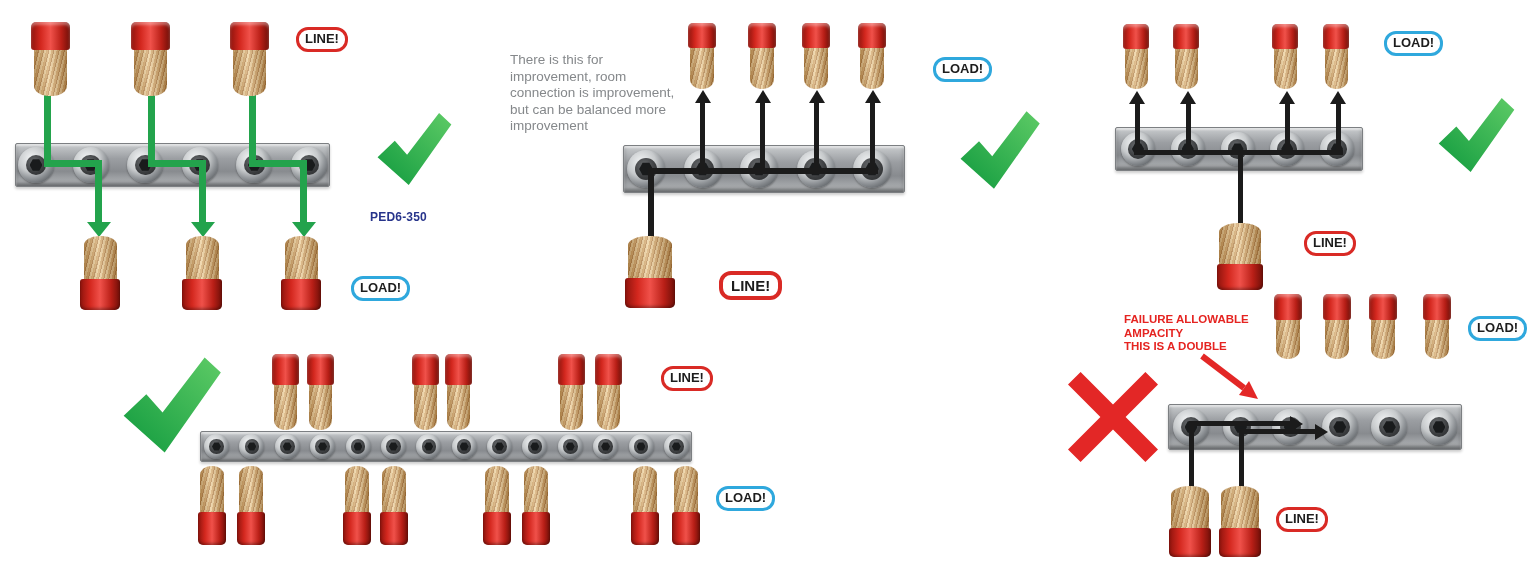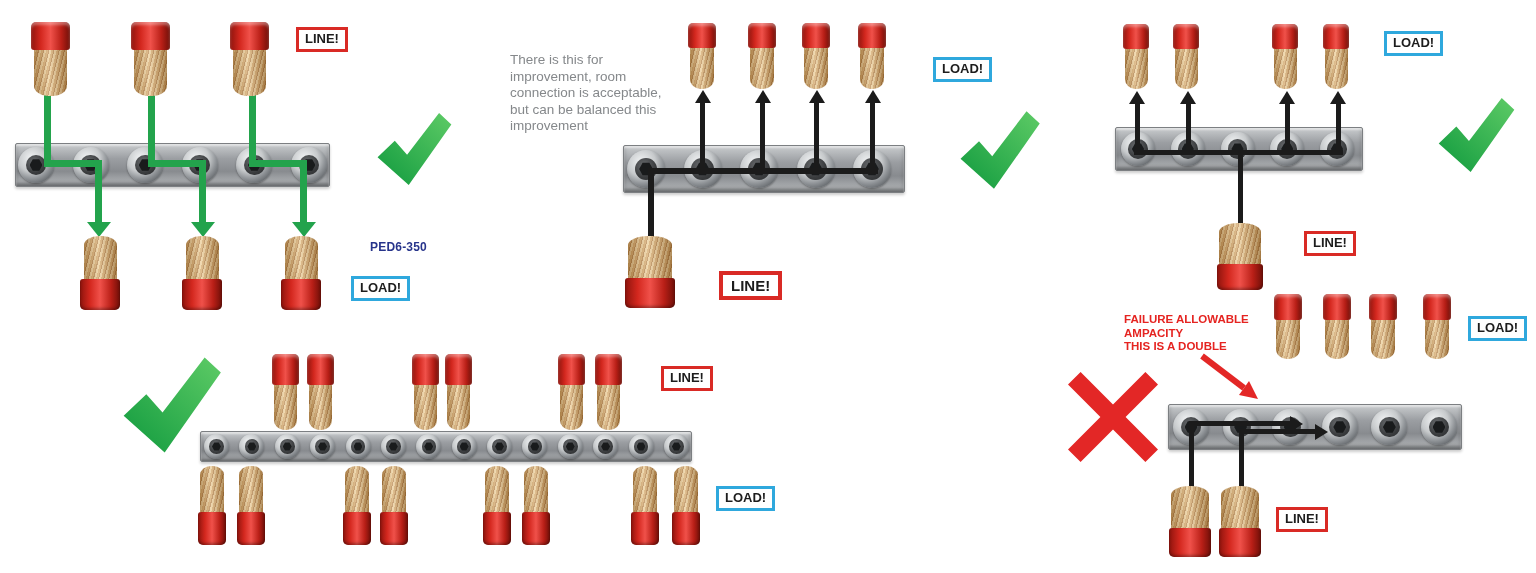--- a/index.html
+++ b/index.html
@@ -34,21 +34,21 @@
   .seg{position:absolute}
   .seg.g{background:#23a34c}
   .seg.k{background:#1b1b1b}
   .ah-down{position:absolute;width:0;height:0;border-left:12px solid transparent;
            border-right:12px solid transparent;border-top:15px solid #23a34c}
   .ah-up{position:absolute;width:0;height:0;border-left:8px solid transparent;
          border-right:8px solid transparent;border-bottom:13px solid #1b1b1b}
   .ah-right{position:absolute;width:0;height:0;border-top:8px solid transparent;
             border-bottom:8px solid transparent;border-left:13px solid #1b1b1b}
   
-  .badge{position:absolute;background:#fff;border:3px solid;border-radius:0;font-weight:700;
+  .badge{position:absolute;background:#fff;border:3px solid;border-radius:12px;font-weight:700;
          font-size:13px;line-height:1.15;padding:2px 6px;color:#1d1d1d;white-space:nowrap}
   .b-line{border-color:#d92a25}
   .b-load{border-color:#2fa8dd}
   .b-lg{font-size:15px;border-width:4px;padding:2px 8px}
   .note{position:absolute;font-size:13.5px;line-height:16.5px;color:#85888b}
   .warn{position:absolute;font-size:11.5px;line-height:13.5px;font-weight:700;color:#e52421}
   .part{position:absolute;font-size:12px;font-weight:700;color:#27348b;letter-spacing:.2px}
   svg.mark{position:absolute}
 </style>
 </head>
@@ -136,33 +136,33 @@
         <div class="strands"></div>
         <div class="cap"></div>
       </div>
     <div class="wire up" style="--w:40px;--ch:31px;--sw:33px;--sh:43px;left:281px;top:236px">
         <div class="strands"></div>
         <div class="cap"></div>
       </div>
 
     <div class="badge b-line" style="left:296px;top:27px">LINE!</div>
     <div class="badge b-load" style="left:351px;top:276px">LOAD!</div>
-    <div class="part" style="left:370px;top:240px">PED6-350</div>
+    <div class="part" style="left:370px;top:210px">PED6-350</div>
 
     <svg class="mark" style="left:371px;top:108px;width:82px;height:82px" viewBox="0 0 100 100">
       <path fill="url(#chkgrad)" d="M8 60 L29 40 L44 57 L83 6 L98 20 L46 94 Z"></path>
     </svg>
   </div>
 
   <div>
     <div class="note" style="left:510px;top:52px;width:200px">
       <div>There is this for</div>
       <div>improvement, room</div>
-      <div>connection is acceptable,</div>
-      <div>but can be balanced this</div>
+      <div>connection is improvement,</div>
+      <div>but can be balanced more</div>
       <div>improvement</div>
     </div>
 
     <div class="block" style="left:623px;top:145px;width:282px;height:48px;--ts:38px;padding:0 13px 0 3px">
 
     <div class="term">
           <div class="thole">
             <div class="thex"></div>
           </div>
         </div>

